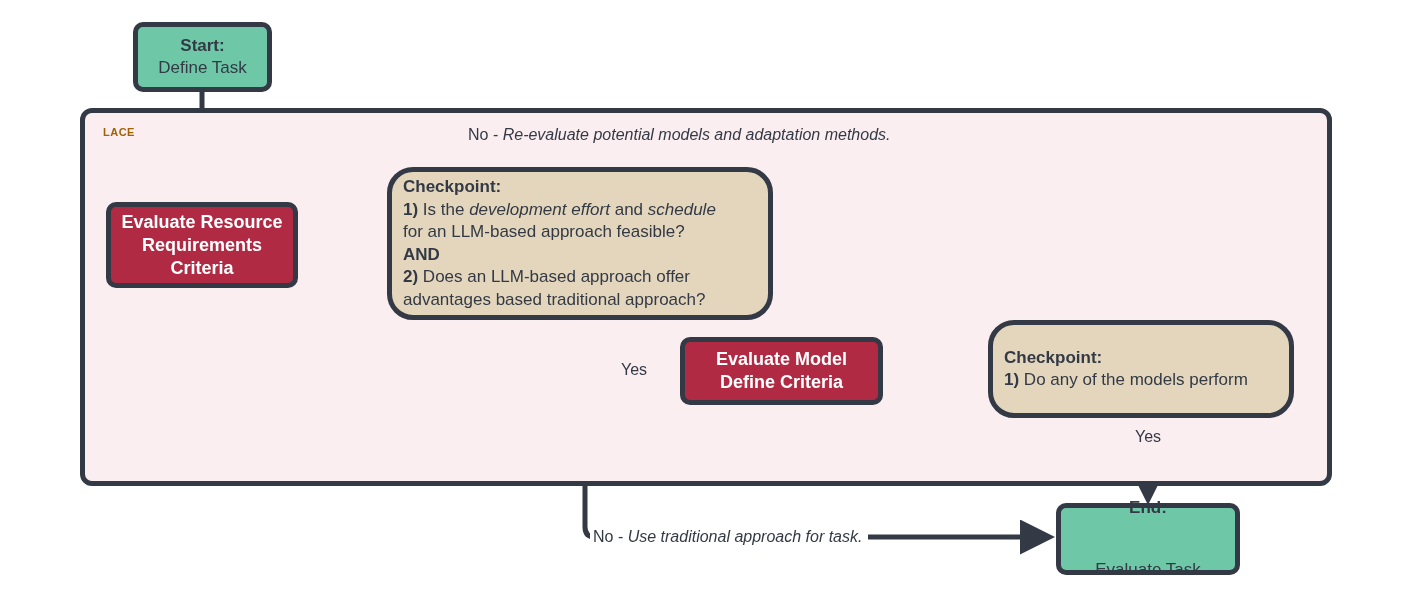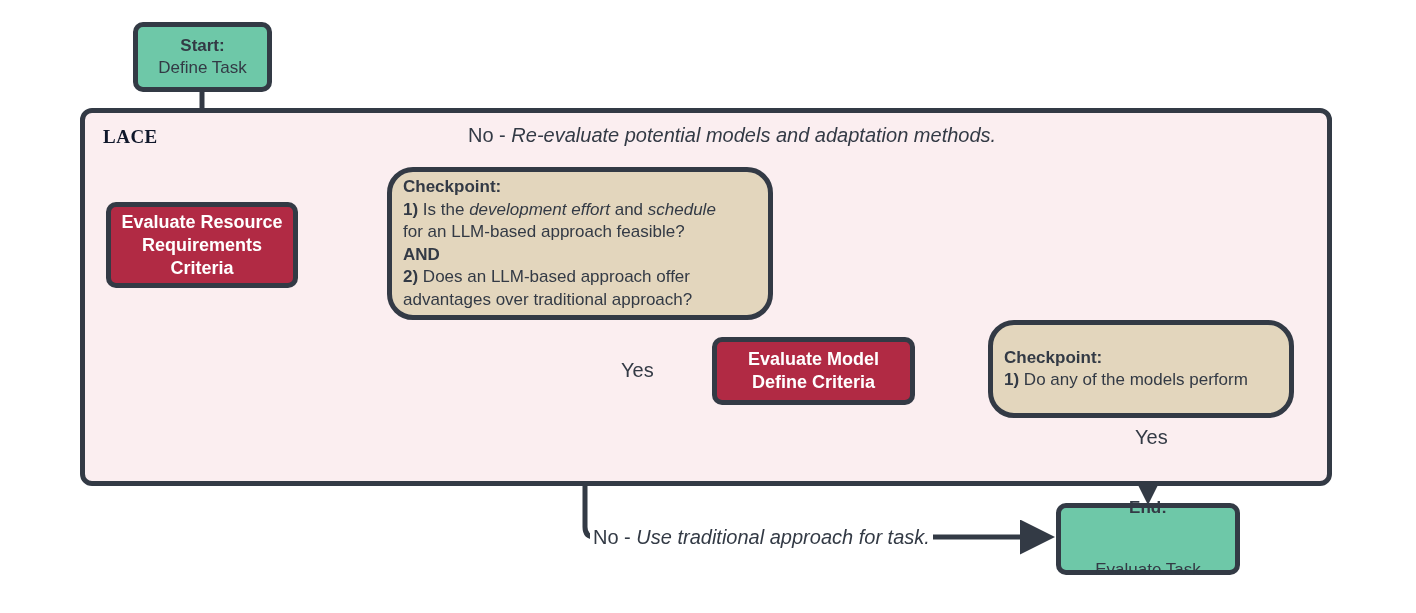--- a/index.html
+++ b/index.html
@@ -60,30 +60,29 @@
   .lace-box {
     position: absolute;
     box-sizing: border-box;
     border: 5px solid #333a45;
     border-radius: 12px;
     background: #fbeef0;
     z-index: 1;
   }
   .lace-label {
     position: absolute;
-    font-size: 19px;
+    font-size: 11px;
     font-weight: bold;
-    color: #0f172a;
+    color: #a16207;
     z-index: 3;
     letter-spacing: 0.5px;
-    font-family: Liberation Serif, serif;
   }
   .edge-label {
     position: absolute;
-    font-size: 20px;
+    font-size: 16px;
     color: #333a45;
     z-index: 6;
     background: #fbeef0;
     white-space: nowrap;
     line-height: 18px;
   }
   .edge-label.on-white { background: #ffffff; }
   .b { font-weight: bold; }
   .it { font-style: italic; }
 </style>
@@ -153,24 +152,24 @@
   <div class="node checkpoint left" style="left:387px; top:167px; width:386px; height:153px;">
     <div class="b">Checkpoint:</div>
     <div>
       <span class="b">1)</span><span> Is the </span><span class="it">development effort</span><span> and </span><span class="it">schedule</span>
     </div>
     <div>for an LLM-based approach feasible?</div>
     <div class="b">AND</div>
     <div>
       <span class="b">2)</span><span> Does an LLM-based approach offer</span>
     </div>
-    <div>advantages over traditional approach?</div>
+    <div>advantages based traditional approach?</div>
   </div>
 
-  <div class="node process center" style="left:712px; top:337px; width:203px; height:68px;">
+  <div class="node process center" style="left:680px; top:337px; width:203px; height:68px;">
     <div>Evaluate Model</div>
     <div>Define Criteria</div>
   </div>
 
   <div class="node checkpoint left" style="left:988px; top:320px; width:306px; height:98px;">
     <div class="b">Checkpoint:</div>
     <div>
       <span class="b">1)</span><span> Do any of the models perform</span>
     </div>
   </div>

